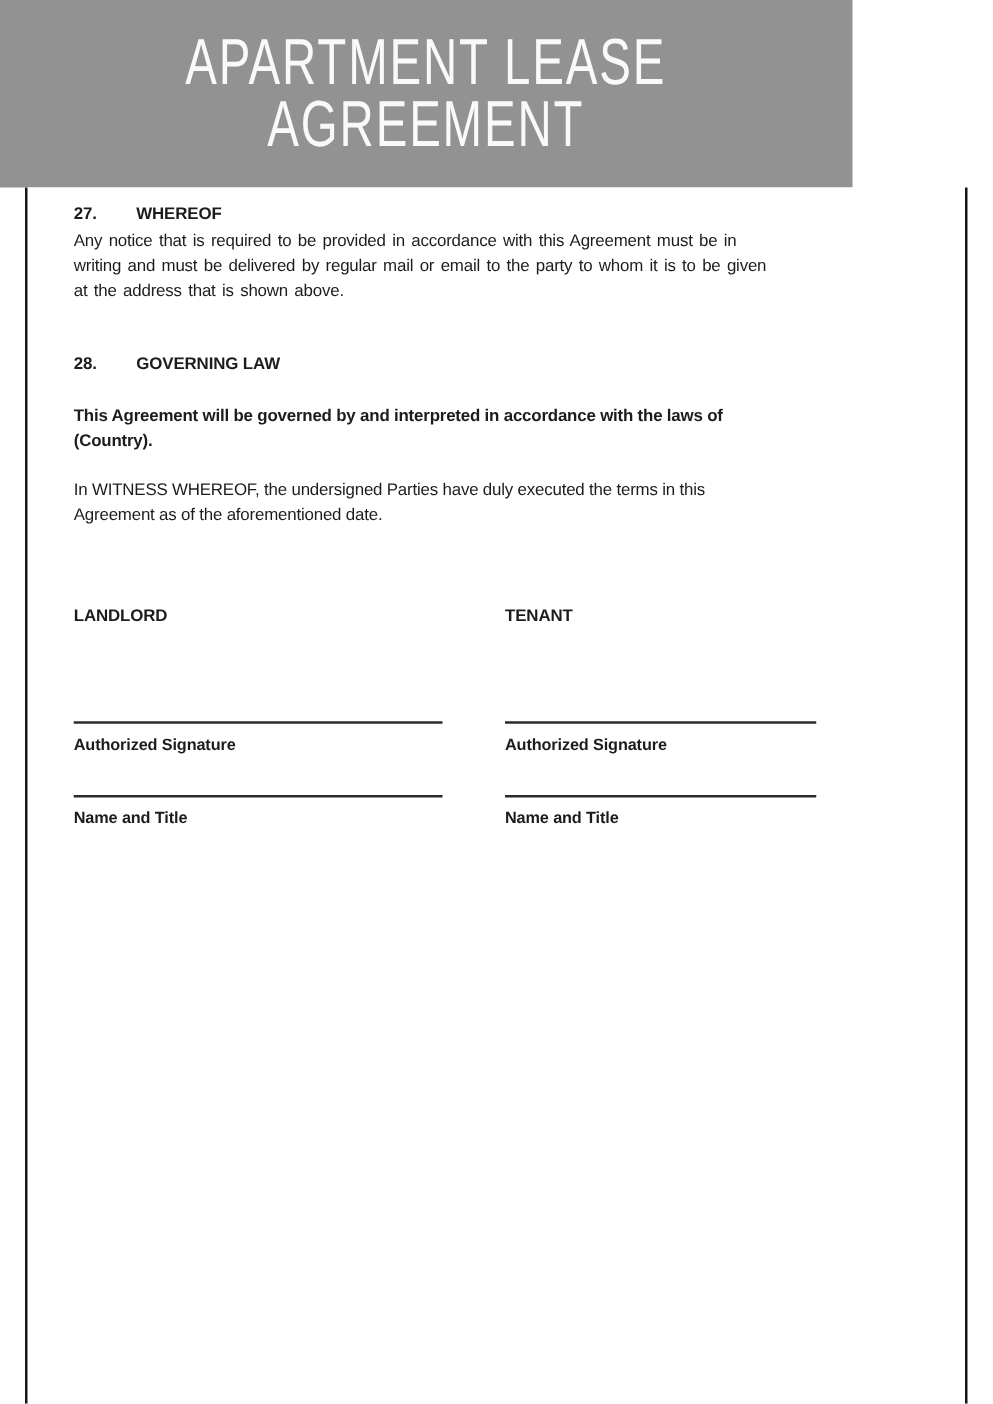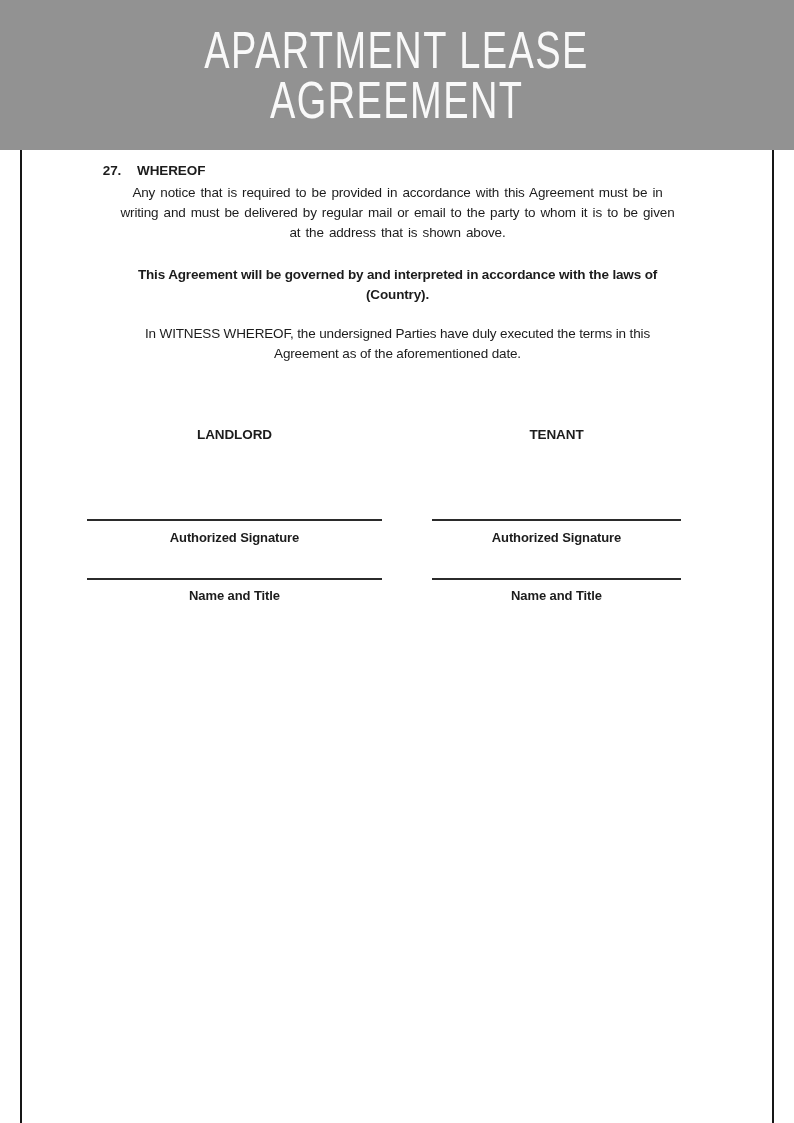--- a/index.html
+++ b/index.html
@@ -8,21 +8,21 @@
     background: #ffffff;
     font-family: "Liberation Sans", sans-serif;
     color: #1c1c1c;
     position: relative;
     overflow: hidden;
   }
 
   
   .banner {
     position: absolute; top: 0; left: 0;
-    width: 794px; height: 150px;
+    width: 682px; height: 150px;
     background: #929292;
     display: flex; flex-direction: column;
     align-items: center; justify-content: center;
   }
   .banner-title {
     font-size: 52px;
     line-height: 50px;
     font-weight: 300;
     letter-spacing: 2px;
     color: #f9f9f9;
@@ -33,23 +33,22 @@
   }
 
   
   .page {
     position: absolute;
     top: 150px; bottom: 0;
     left: 20px; right: 20px;
     background: #ffffff;
     border-left: 2px solid #161616;
     border-right: 2px solid #161616;
-    padding: 11px 64px 0 65px;
+    padding: 11px 64px 0 37px;
     box-sizing: border-box;
-    text-align: center;
   }
 
   .sec-heading {
     display: flex;
     font-size: 13.5px;
     font-weight: bold;
     line-height: 20px;
     letter-spacing: -0.1px;
   }
   .sec-num { width: 50px; flex: 0 0 50px; }
@@ -105,20 +104,24 @@
 
   <div class="sec-heading">
     <span class="sec-num">27.</span>
     <span>WHEREOF</span>
   </div>
 
   <div class="para justified m-para1">Any notice that is required to be provided in accordance with this Agreement must be in
 writing and must be delivered by regular mail or email to the party to whom it is to be given
 at the address that is shown above.</div>
 
+  <div class="sec-heading m-h28">
+    <span class="sec-num">28.</span>
+    <span>GOVERNING LAW</span>
+  </div>
 
   <div class="para m-para2">This Agreement will be governed by and interpreted in accordance with the laws of
 (Country).</div>
 
   <div class="para m-para3">In WITNESS WHEREOF, the undersigned Parties have duly executed the terms in this
 Agreement as of the aforementioned date.</div>
 
   <div class="sig-section">
 
     <div class="sig-col">

